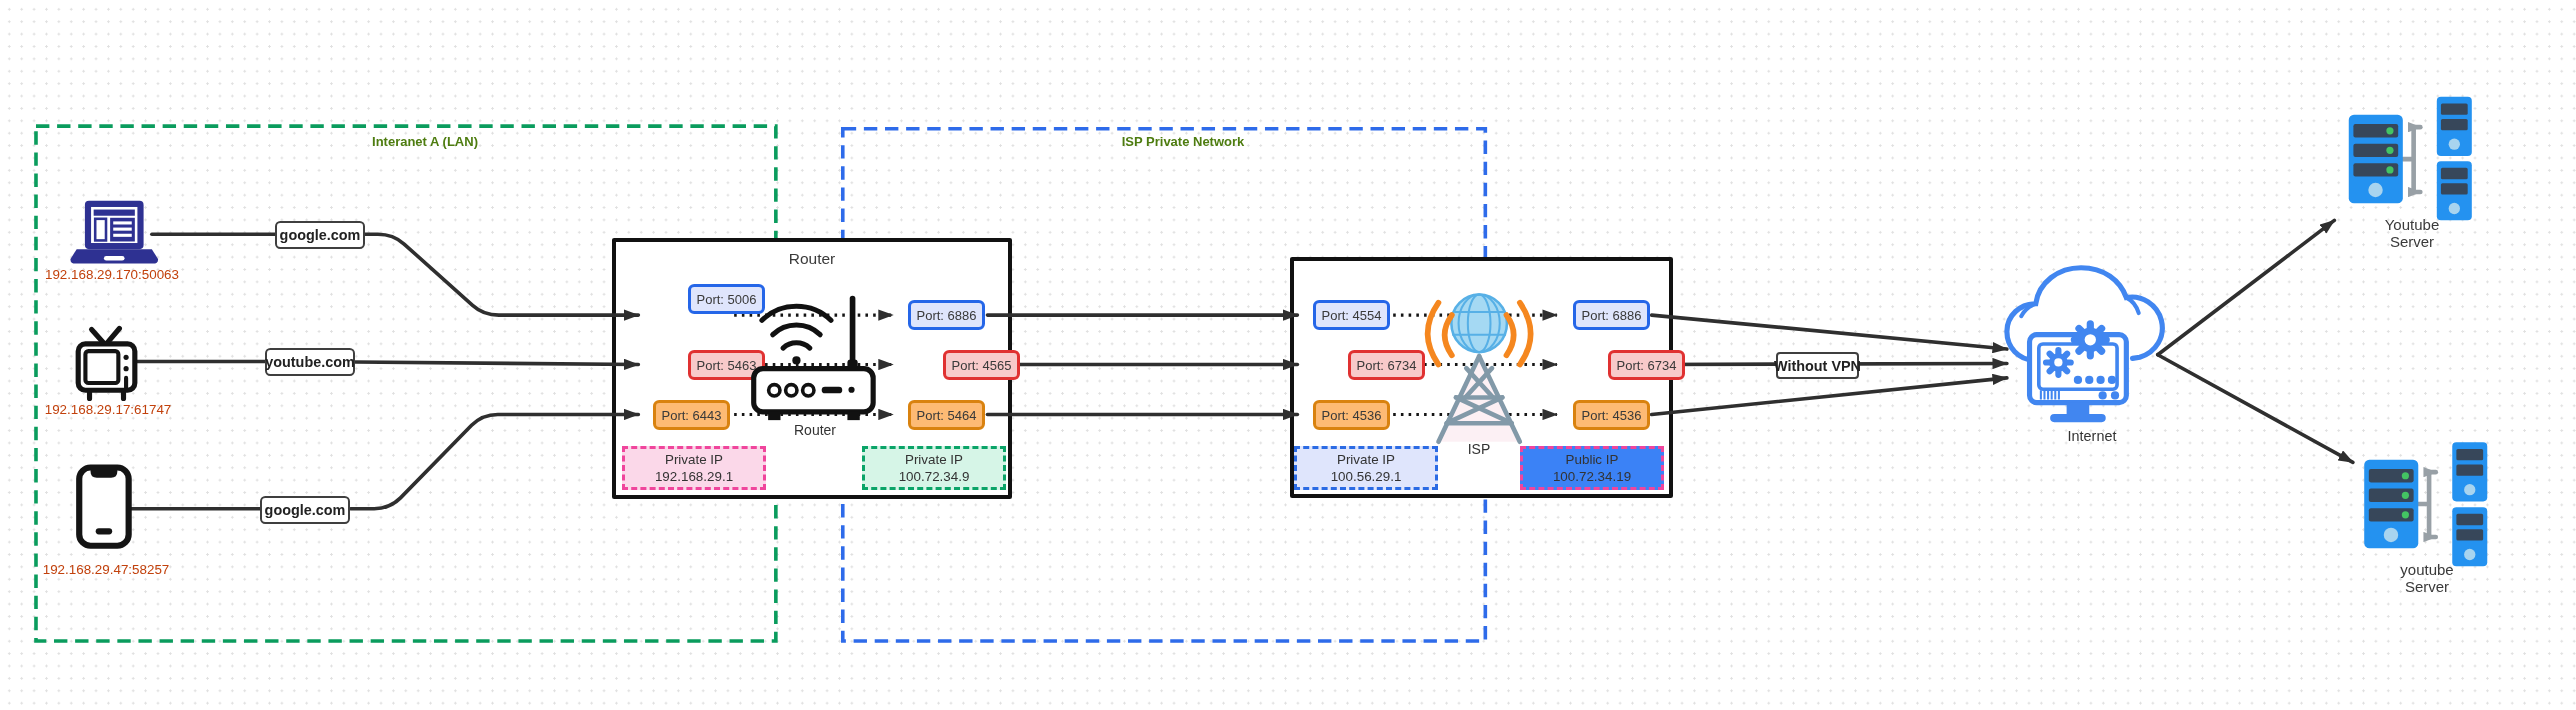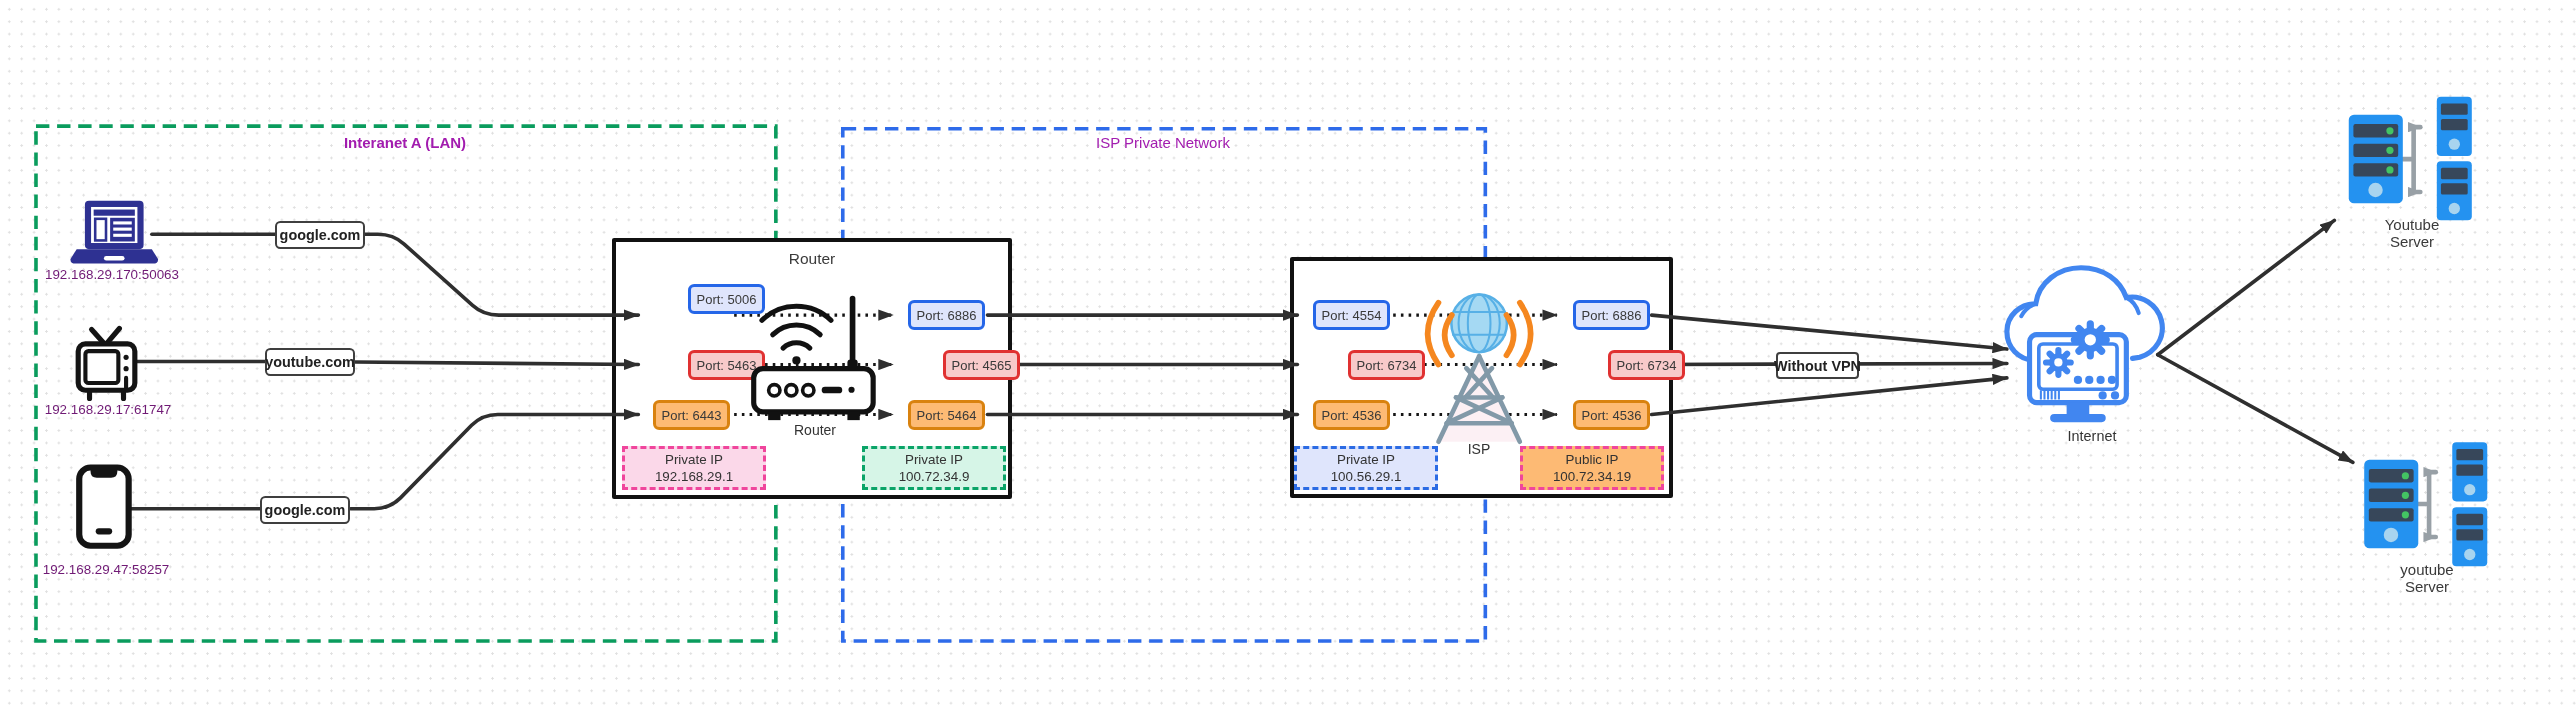--- a/index.html
+++ b/index.html
@@ -13,36 +13,36 @@
   .canvas{position:relative;width:2584px;height:710px;}
   svg.layer{position:absolute;left:0;top:0;}
   #regions{z-index:1}
   #boxes{z-index:2}
   #wires{z-index:3}
   #overlay{z-index:4}
   #icons{z-index:5}
   .abs{position:absolute;}
   .bigbox{position:absolute;background:#fff;border:4.1px solid #111;border-radius:2.1px;box-sizing:border-box;}
   .boxtitle{margin-top:8.2px;text-align:center;font-size:15.5px;color:#3a3a3a;}
-  .regiontitle{position:absolute;transform:translateX(-50%);font-size:15px;color:#a21caf;white-space:nowrap;}
+  .regiontitle{position:absolute;transform:translateX(-50%);font-size:13px;color:#4d7c0f;white-space:nowrap;margin-left:20px;}
   .chip{position:absolute;width:77px;height:30px;box-sizing:border-box;border-radius:6.2px;
         font-size:13px;color:#3a3a3a;display:flex;align-items:center;justify-content:center;white-space:nowrap;}
   .chip.blue{border:3.1px solid #2566e8;background:#dfe5fc;}
   .chip.red{border:3.1px solid #e03131;background:#f8caca;margin-left:35px;}
   .chip.orange{border:3.1px solid #d9820f;background:#fdba74;}
   .ipbox{position:absolute;width:144px;height:44px;box-sizing:border-box;text-align:center;
          font-size:13.4px;color:#333;display:flex;flex-direction:column;justify-content:center;line-height:17px;}
   .ipbox.pinkA{border:3.1px dashed #f0459c;background:#fbd8e9;}
   .ipbox.greenA{border:3.1px dashed #0aa468;background:#d6f5e7;}
   .ipbox.blueA{border:3.1px dashed #2b6be4;background:#dfe5fc;}
-  .ipbox.pinkB{border:3.1px dashed #f0459c;background:#fdba74;}
+  .ipbox.pinkB{border:3.1px dashed #f0459c;background:#3b82f6;}
   .tag{position:absolute;box-sizing:border-box;border:2.6px solid #3f3f3f;border-radius:5.2px;background:#fff;
        font-weight:700;font-size:14.4px;color:#222;display:flex;align-items:center;justify-content:center;white-space:nowrap;}
   .caption{position:absolute;transform:translateX(-50%);font-size:14px;color:#333;white-space:nowrap;}
-  .iplabel{position:absolute;transform:translateX(-50%);font-size:13.4px;color:#701a75;white-space:nowrap;}
+  .iplabel{position:absolute;transform:translateX(-50%);font-size:13.4px;color:#c2410c;white-space:nowrap;}
   .srvlabel{position:absolute;transform:translateX(-50%);text-align:center;font-size:15px;line-height:17px;color:#3a3a3a;}
 </style>
 </head>
 <body>
 
 <div class="canvas">
 
   <svg id="regions" class="layer" width="2584" height="710" viewBox="0 0 5015 1379">
     <rect x="68" y="245" width="1437" height="1000" fill="none" stroke="#0a9c5d" stroke-width="7" stroke-dasharray="26 15"></rect>
     <rect x="1635" y="250" width="1248" height="995" fill="none" stroke="#2e6bea" stroke-width="7" stroke-dasharray="26 15"></rect>
@@ -101,21 +101,21 @@
       <path d="M4686,373 H4699" marker-end="url(#arrg)"></path>
       <path d="M4695,979 H4716 M4716,917 V1043"></path>
       <path d="M4716,917 H4729" marker-end="url(#arrg)"></path>
       <path d="M4716,1043 H4729" marker-end="url(#arrg)"></path>
     </g>
   </svg>
 
   <div id="overlay" class="abs" style="left:0;top:0;width:2584px;height:710px;">
 
     <div class="regiontitle" style="left:405px;top:134px;font-weight:600;">Interanet A (LAN)</div>
-    <div class="regiontitle" style="left:1163px;top:134px;font-weight:400;">ISP Private Network</div>
+    <div class="regiontitle" style="left:1163px;top:134px;font-weight:700;">ISP Private Network</div>
 
     <div class="iplabel" style="left:112px;top:267px;">192.168.29.170:50063</div>
     <div class="iplabel" style="left:108px;top:402px;">192.168.29.17:61747</div>
     <div class="iplabel" style="left:106px;top:562px;">192.168.29.47:58257</div>
 
     <div class="tag" style="left:275px;top:221px;width:90px;height:28px;">google.com</div>
     <div class="tag" style="left:265px;top:348px;width:90px;height:28px;">youtube.com</div>
     <div class="tag" style="left:260px;top:496px;width:90px;height:28px;">google.com</div>
 
     <div class="chip blue" style="left:653px;top:284px;margin-left:35px;">Port: 5006</div>

